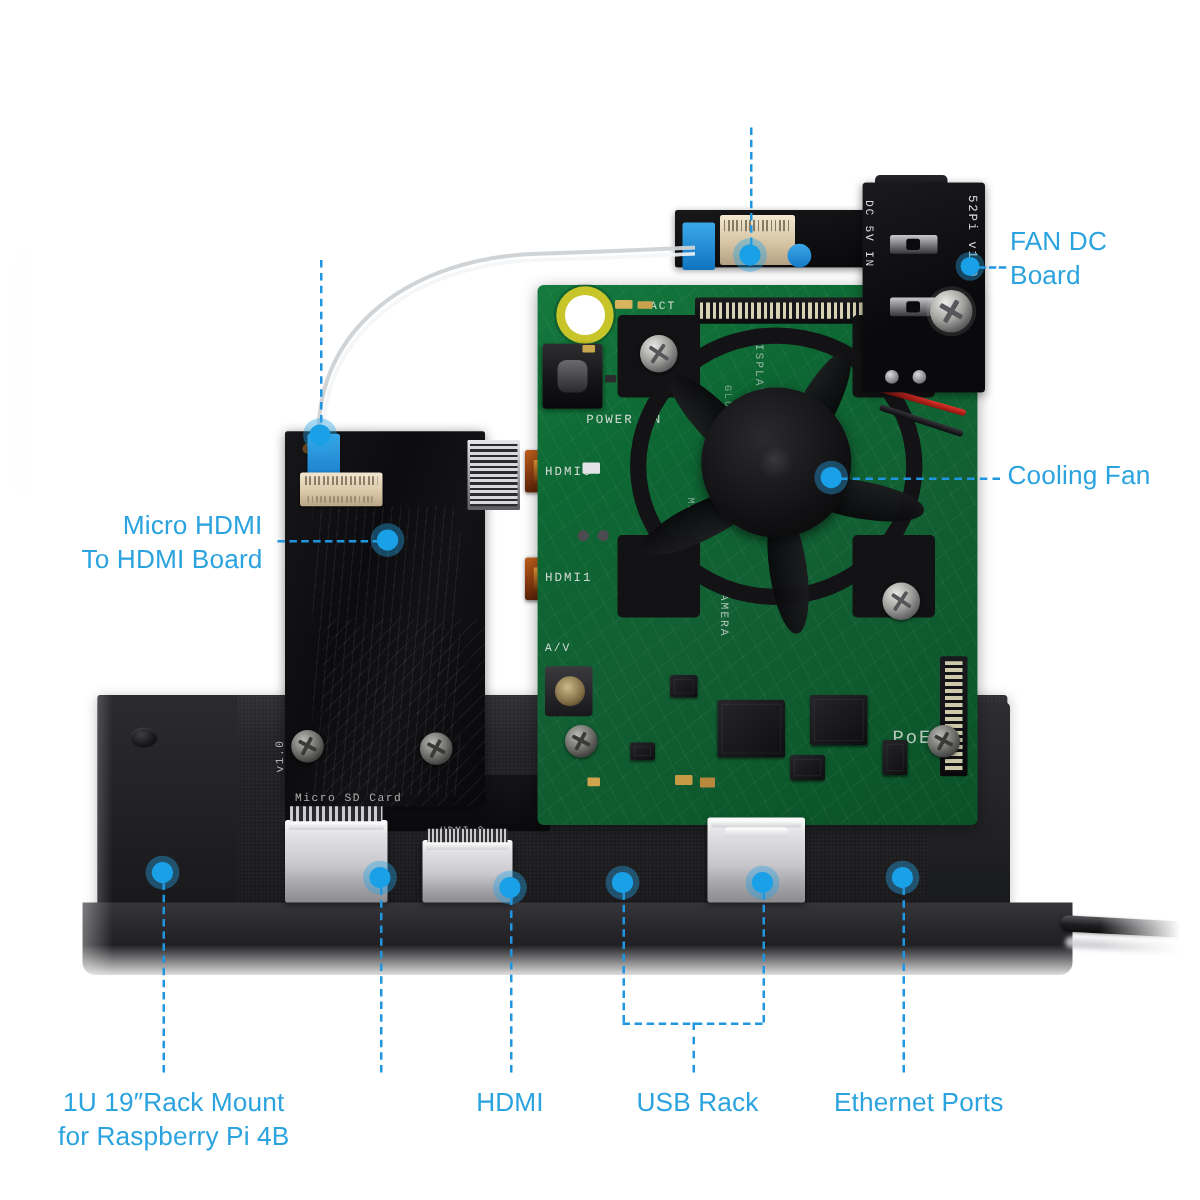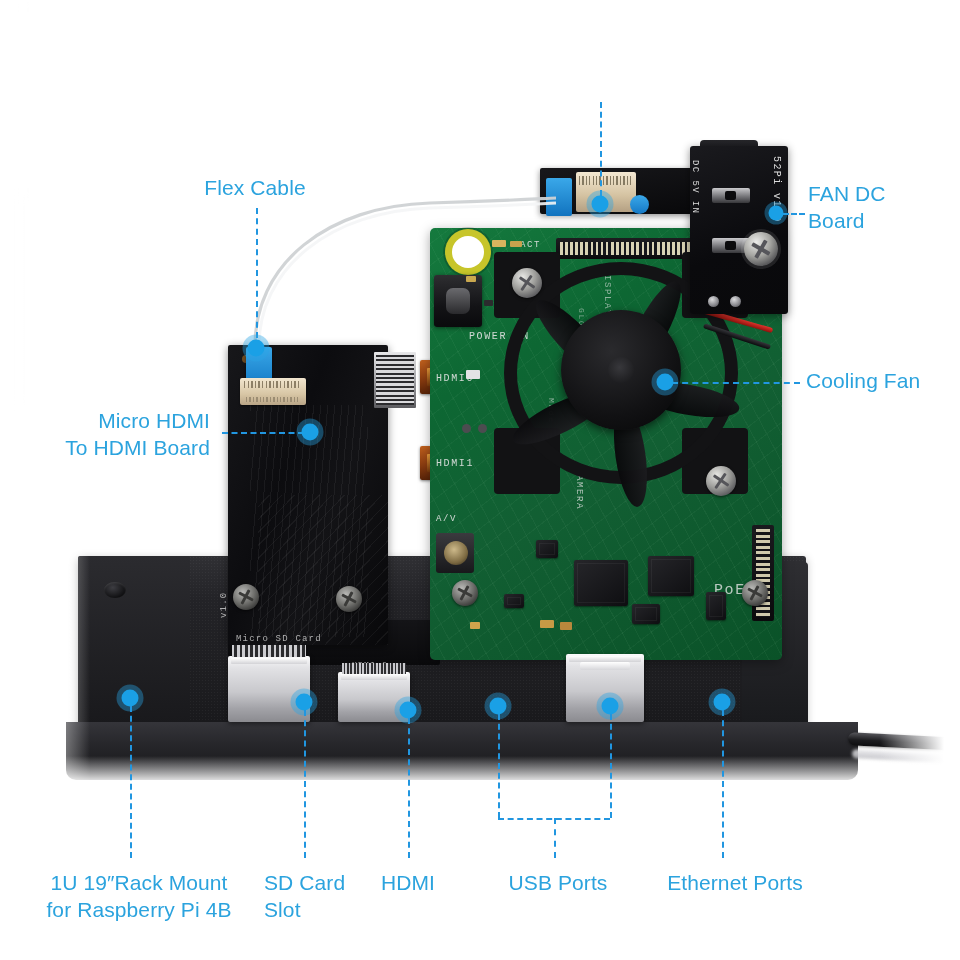--- a/index.html
+++ b/index.html
@@ -394,21 +394,20 @@
     <div id="rack-glowL"></div>
     <div id="rack-glowR"></div>
     <div id="vig-l"></div>
       <div id="vig-r"></div>
       <div id="vig-b"></div>
   </div>
 
   <div class="lead v" style="left:600px;top:102px;height:94px;"></div>
   <div class="dot" style="left:600px;top:204px;"></div>
 
-  <div class="label c" id="lbl-flex" style="left:140px;top:175px;width:230px;">Flex Cable</div>
   <div class="lead v" style="left:256px;top:208px;height:130px;"></div>
   <div class="dot" style="left:256px;top:348px;"></div>
 
   <div class="label l" id="lbl-fandc" style="left:808px;top:181px;width:150px;">FAN DC
 Board</div>
   <div class="lead h" style="left:783px;top:213px;width:22px;"></div>
   <div class="dot sm" style="left:776px;top:213px;"></div>
 
   <div class="label l" id="lbl-fan" style="left:806px;top:368px;width:160px;">Cooling Fan</div>
   <div class="lead h" style="left:672px;top:382px;width:128px;"></div>
@@ -417,30 +416,28 @@
   <div class="label r" id="lbl-mhdmi" style="left:10px;top:408px;width:200px;">Micro HDMI
 To HDMI Board</div>
   <div class="lead h" style="left:222px;top:432px;width:82px;"></div>
   <div class="dot" style="left:310px;top:432px;"></div>
 
   <div class="label c" id="lbl-rack" style="left:8px;top:870px;width:262px;">1U 19″Rack Mount
 for Raspberry Pi 4B</div>
   <div class="dot" style="left:130px;top:698px;"></div>
   <div class="lead v" style="left:130px;top:706px;height:152px;"></div>
 
-  <div class="label l" id="lbl-sd" style="left:264px;top:870px;width:120px;">SD Card
-Slot</div>
   <div class="dot" style="left:304px;top:702px;"></div>
   <div class="lead v" style="left:304px;top:710px;height:148px;"></div>
 
   <div class="label c" id="lbl-hdmi" style="left:348px;top:870px;width:120px;">HDMI</div>
   <div class="dot" style="left:408px;top:710px;"></div>
   <div class="lead v" style="left:408px;top:718px;height:140px;"></div>
 
-  <div class="label c" id="lbl-usb" style="left:478px;top:870px;width:160px;">USB Ports</div>
+  <div class="label c" id="lbl-usb" style="left:478px;top:870px;width:160px;">USB Rack</div>
   <div class="dot" style="left:498px;top:706px;"></div>
   <div class="dot" style="left:610px;top:706px;"></div>
   <div class="lead v" style="left:498px;top:714px;height:104px;"></div>
   <div class="lead v" style="left:610px;top:714px;height:104px;"></div>
   <div class="lead h" style="left:498px;top:818px;width:112px;"></div>
   <div class="lead v" style="left:554px;top:818px;height:40px;"></div>
 
   <div class="label c" id="lbl-eth" style="left:640px;top:870px;width:190px;">Ethernet Ports</div>
   <div class="dot" style="left:722px;top:702px;"></div>
   <div class="lead v" style="left:722px;top:710px;height:148px;"></div>

